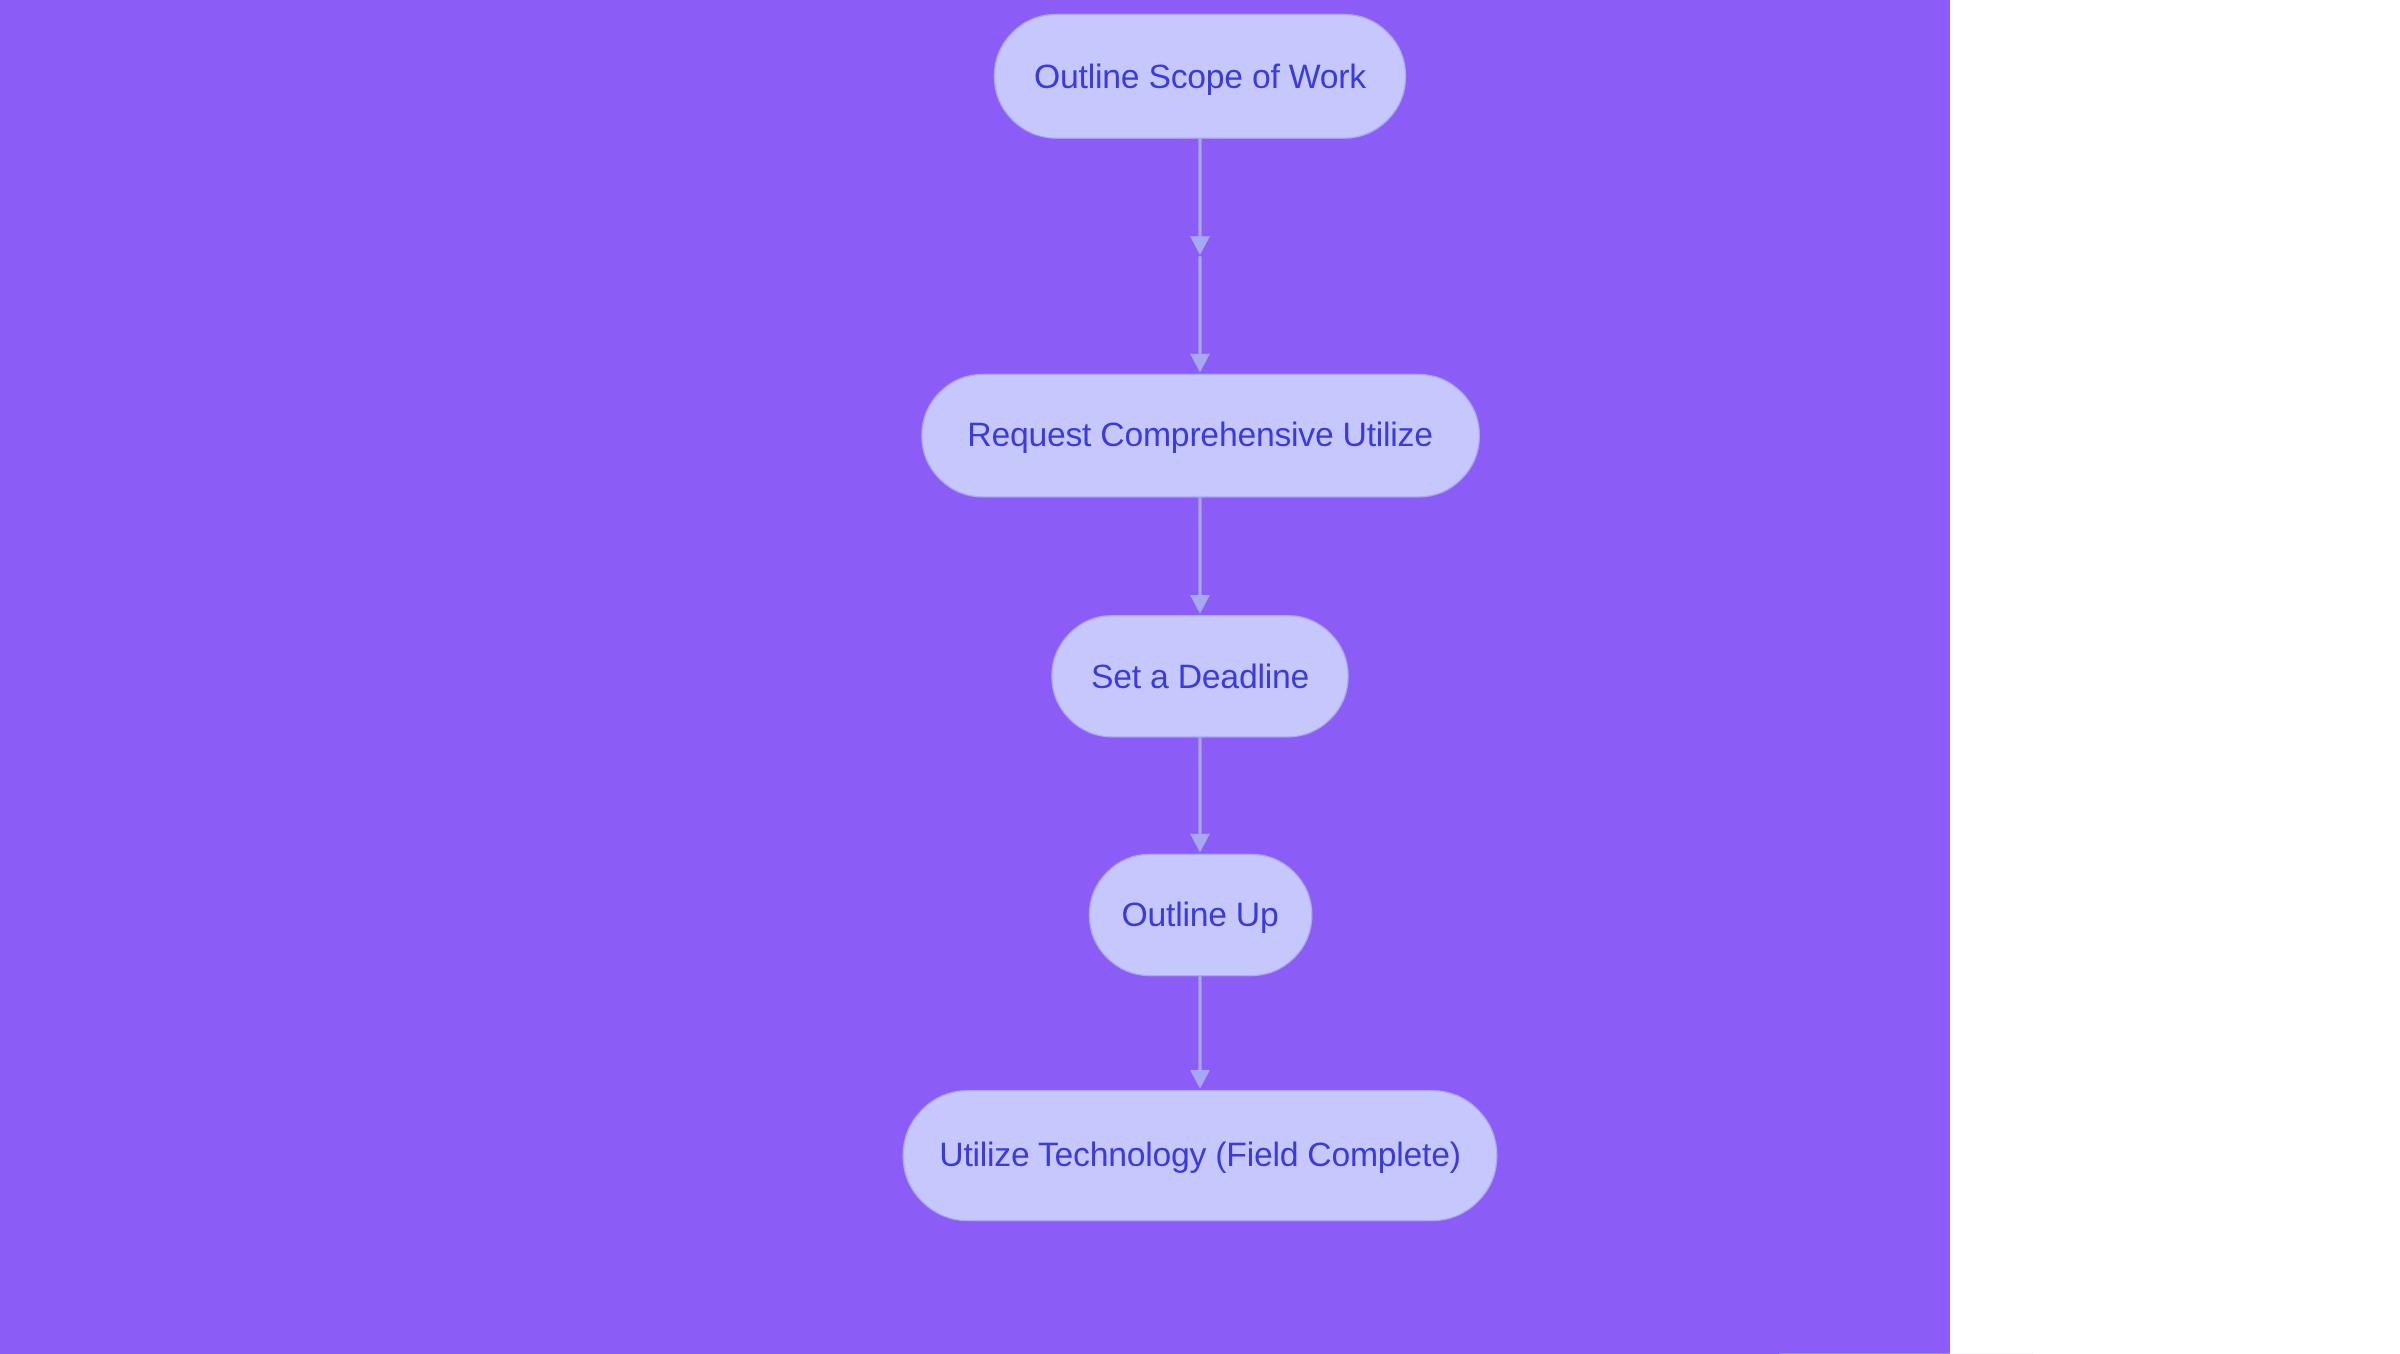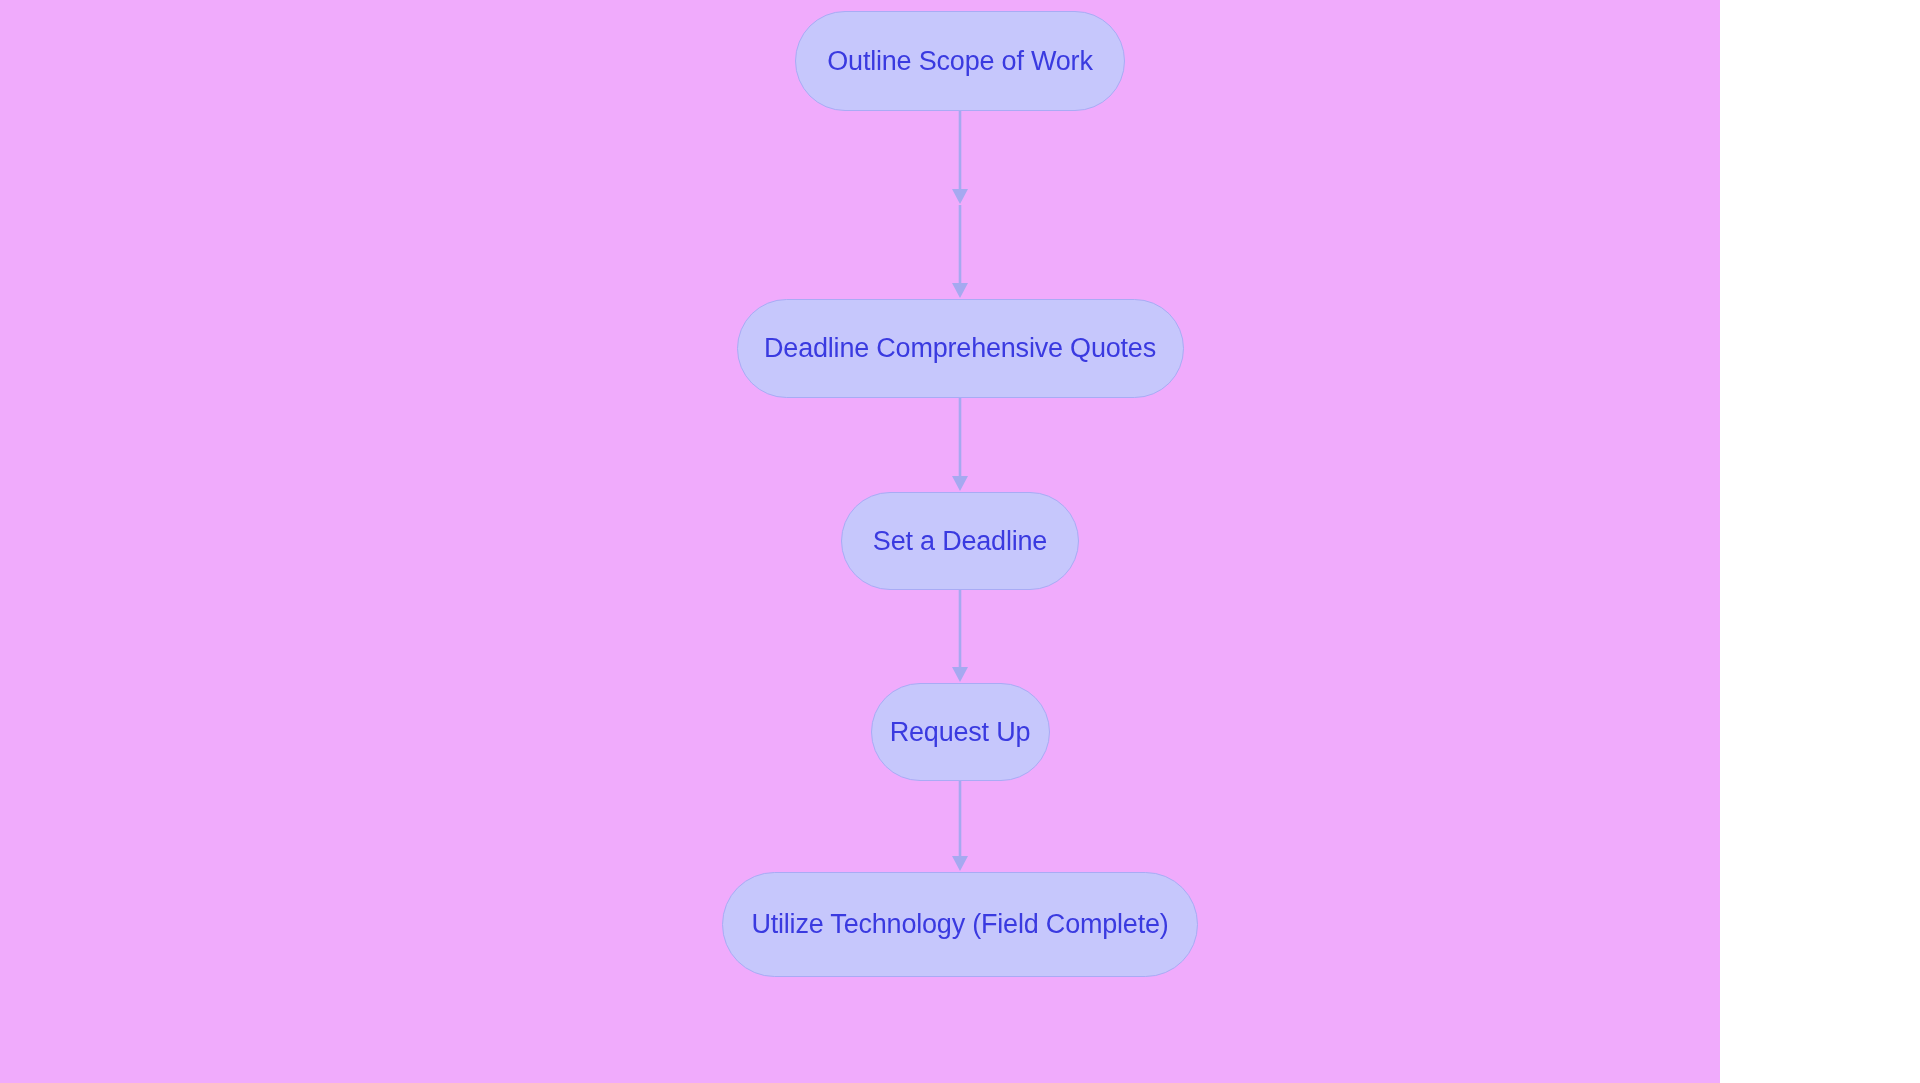--- a/index.html
+++ b/index.html
@@ -10,23 +10,23 @@
   }
   body {
     width: 1920px;
     height: 1083px;
     font-family: "Liberation Sans", sans-serif;
     overflow: hidden;
   }
 
   #flow-root {
     position: relative;
-    width: 1720px;
+    width: 1560px;
     height: 1083px;
-    background: #f0abfc;
+    background: #8b5cf6;
   }
 
   
   .flow-column {
     position: absolute;
     left: 0;
     top: 0;
     width: 1920px;
     height: 1083px;
     display: flex;
@@ -102,21 +102,21 @@
 
 
     <div class="connector conn-h2">
       <svg width="20" height="94" viewBox="0 0 20 94" aria-hidden="true">
         <line x1="10" y1="0" x2="10" y2="80" stroke="#a5a9f0" stroke-width="2.6"></line>
         <polygon points="2,78 18,78 10,93" fill="#a5a9f0"></polygon>
       </svg>
     </div>
 
     <div class="node node-w3">
-      <span class="node-label">Deadline Comprehensive Quotes</span>
+      <span class="node-label">Request Comprehensive Utilize</span>
     </div>
 
     <div class="connector conn-h3">
       <svg width="20" height="94" viewBox="0 0 20 94" aria-hidden="true">
         <line x1="10" y1="0" x2="10" y2="80" stroke="#a5a9f0" stroke-width="2.6"></line>
         <polygon points="2,78 18,78 10,93" fill="#a5a9f0"></polygon>
       </svg>
     </div>
 
     <div class="node node-w4">
@@ -124,21 +124,21 @@
     </div>
 
     <div class="connector conn-h4">
       <svg width="20" height="93" viewBox="0 0 20 93" aria-hidden="true">
         <line x1="10" y1="0" x2="10" y2="79" stroke="#a5a9f0" stroke-width="2.6"></line>
         <polygon points="2,77 18,77 10,92" fill="#a5a9f0"></polygon>
       </svg>
     </div>
 
     <div class="node node-w5">
-      <span class="node-label">Request Up</span>
+      <span class="node-label">Outline Up</span>
     </div>
 
     <div class="connector conn-h5">
       <svg width="20" height="91" viewBox="0 0 20 91" aria-hidden="true">
         <line x1="10" y1="0" x2="10" y2="77" stroke="#a5a9f0" stroke-width="2.6"></line>
         <polygon points="2,75 18,75 10,90" fill="#a5a9f0"></polygon>
       </svg>
     </div>
 
     <div class="node node-w6">

